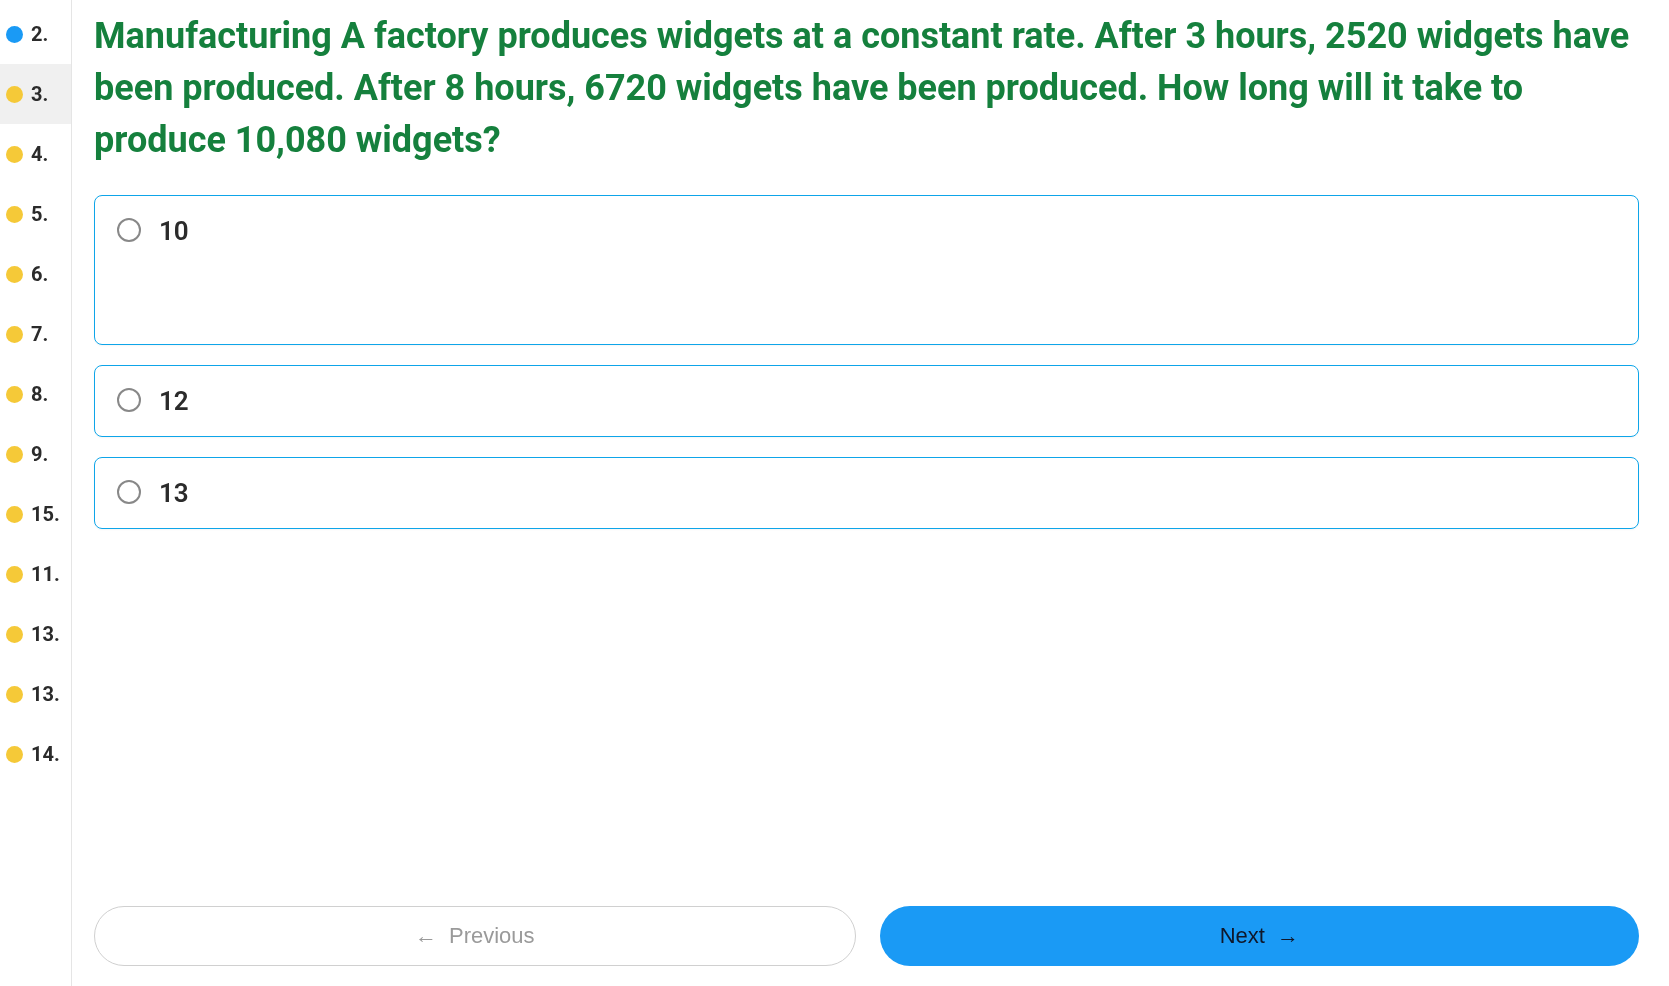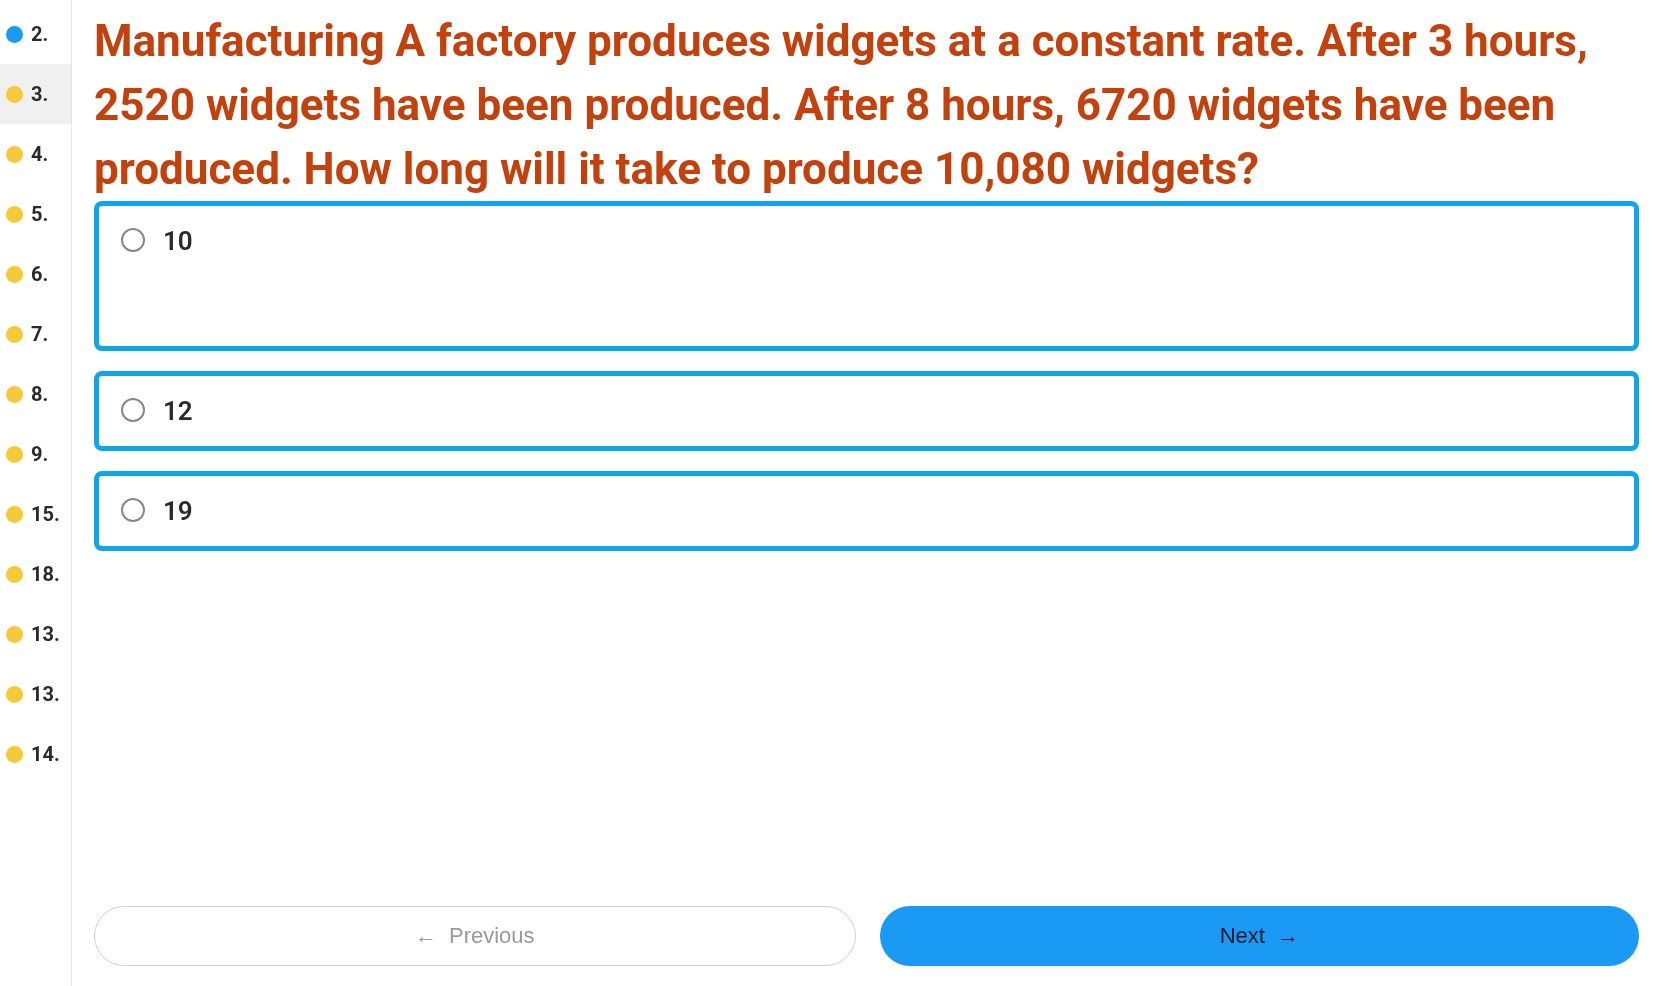--- a/index.html
+++ b/index.html
@@ -40,32 +40,33 @@
 .dot.blue { background: #1a9af5; }
 .dot.yellow { background: #f5c938; }
 .main {
   flex: 1;
   padding: 10px 30px 20px 22px;
   display: flex;
   flex-direction: column;
   position: relative;
 }
 .question-text {
-  font-size: 44px;
+  font-size: 36px;
   font-weight: 700;
-  color: #c2410c;
+  color: #15803d;
   line-height: 1.45;
+  margin-bottom: 28px;
 }
 .options {
   display: flex;
   flex-direction: column;
   gap: 20px;
 }
 .option {
-  border: 5px solid #0ea5e9;
+  border: 1px solid #0ea5e9;
   border-radius: 8px;
   padding: 20px 22px;
   display: flex;
   align-items: flex-start;
   gap: 18px;
   cursor: pointer;
   min-height: 68px;
   box-shadow: 0 1px 2px rgba(0,0,0,0.04);
   text-align: center;
 }
@@ -150,21 +151,21 @@
   <div class="nav-item">
     <span class="dot yellow"></span>
     <span>9.</span>
   </div>
   <div class="nav-item">
     <span class="dot yellow"></span>
     <span>15.</span>
   </div>
   <div class="nav-item">
     <span class="dot yellow"></span>
-    <span>18.</span>
+    <span>11.</span>
   </div>
   <div class="nav-item">
     <span class="dot yellow"></span>
     <span>13.</span>
   </div>
   <div class="nav-item">
     <span class="dot yellow"></span>
     <span>13.</span>
   </div>
   <div class="nav-item">
@@ -180,21 +181,21 @@
     <div class="option tall">
       <span class="radio"></span>
       <span class="option-label">10</span>
     </div>
     <div class="option">
       <span class="radio"></span>
       <span class="option-label">12</span>
     </div>
     <div class="option">
       <span class="radio"></span>
-      <span class="option-label">19</span>
+      <span class="option-label">13</span>
     </div>
   </div>
 
   <div class="nav-buttons">
     <button class="btn btn-prev">
       <span class="arrow">←</span>
       <span>Previous</span>
     </button>
     <button class="btn btn-next">
       <span>Next</span>

